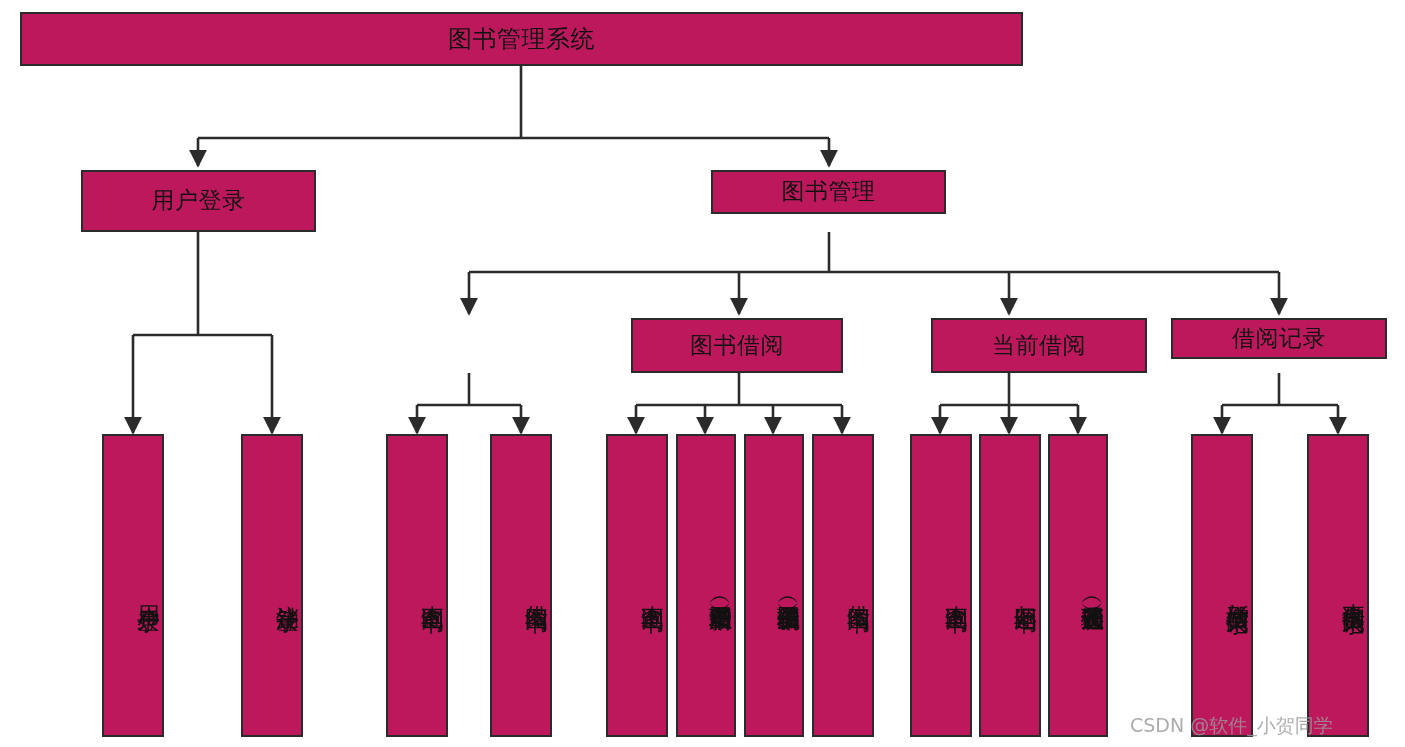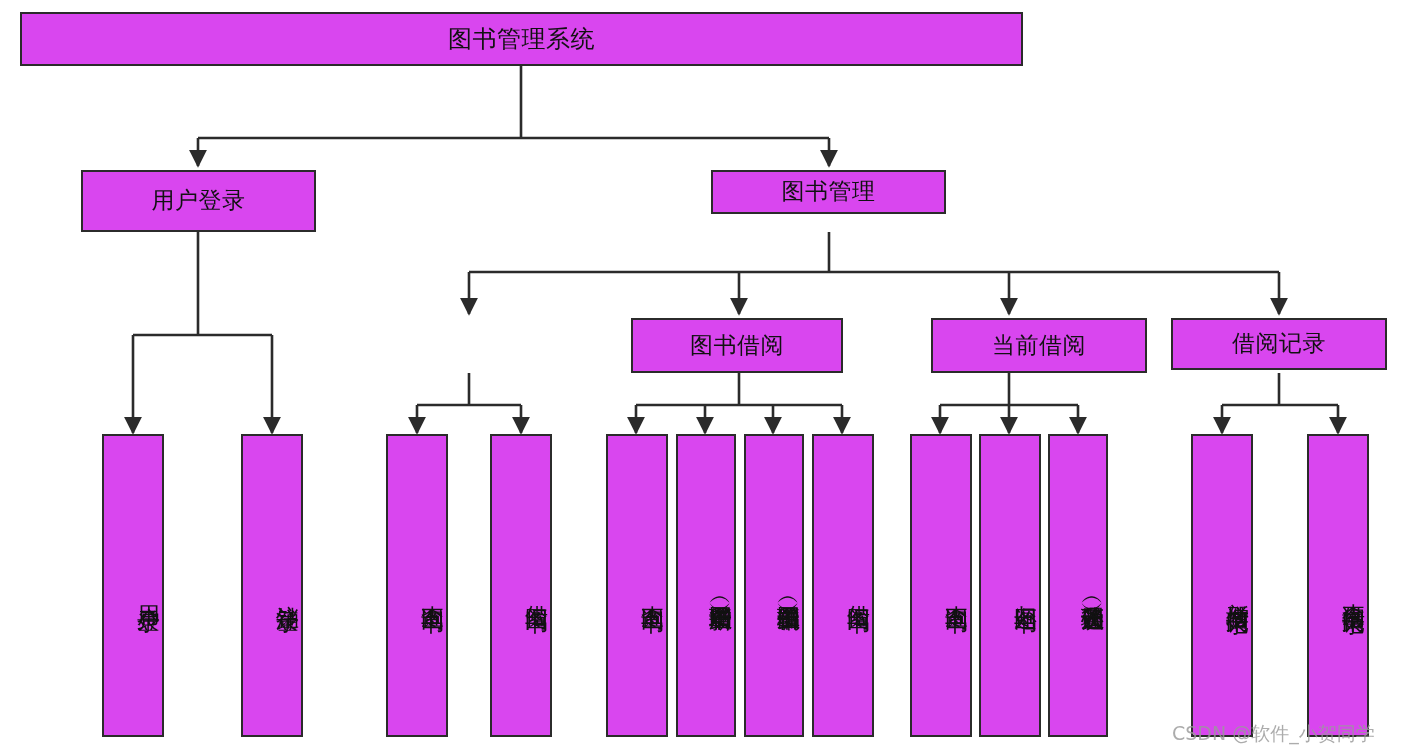--- a/index.html
+++ b/index.html
@@ -21,21 +21,21 @@
   #diagram-svg {
     position: absolute;
     left: 0;
     top: 0;
     width: 1405px;
     height: 747px;
   }
   .node {
     position: absolute;
     box-sizing: border-box;
-    background: #d946ef;
+    background: #be185d;
     border: 2.4px solid #2b2b2b;
     display: flex;
     align-items: center;
     justify-content: center;
     color: #111111;
     z-index: 2;
   }
   .node.horiz {
     font-size: 23px;
     line-height: 1.1;
@@ -128,21 +128,21 @@
 
   <div class="node horiz" style="left:81px; top:170px; width:235px; height:62px;">用户登录</div>
 
   <div class="node horiz" style="left:711px; top:170px; width:235px; height:44px;">图书管理</div>
 
 
   <div class="node horiz" style="left:631px; top:318px; width:212px; height:55px;">图书借阅</div>
 
   <div class="node horiz" style="left:931px; top:318px; width:216px; height:55px;">当前借阅</div>
 
-  <div class="node horiz" style="left:1171px; top:318px; width:216px; height:52px;">借阅记录</div>
+  <div class="node horiz" style="left:1171px; top:318px; width:216px; height:41px;">借阅记录</div>
 
   <div class="node vert" style="left:102px; top:434px; width:62px; height:303px;">用户登录</div>
 
   <div class="node vert" style="left:241px; top:434px; width:62px; height:303px;">注销登录</div>
 
   <div class="node vert" style="left:386px; top:434px; width:62px; height:303px;">查询图书</div>
 
   <div class="node vert" style="left:490px; top:434px; width:62px; height:303px;">借阅图书</div>
 
   <div class="node vert" style="left:606px; top:434px; width:62px; height:303px;">查询图书</div>
@@ -156,15 +156,15 @@
   <div class="node vert" style="left:910px; top:434px; width:62px; height:303px;">查询图书</div>
 
   <div class="node vert" style="left:979px; top:434px; width:62px; height:303px;">归还图书</div>
 
   <div class="node vert tall-text" style="left:1048px; top:434px; width:60px; height:303px;">确认归还（管理员）</div>
 
   <div class="node vert" style="left:1191px; top:434px; width:62px; height:303px;">新增借阅记录</div>
 
   <div class="node vert" style="left:1307px; top:434px; width:62px; height:303px;">查询借阅记录</div>
 
-  <div class="watermark" style="left:1172px; top:713px;margin-top:8px;">CSDN @软件_小贺同学</div>
+  <div class="watermark" style="left:1130px; top:713px;">CSDN @软件_小贺同学</div>
 
 </div>
 
 </body></html>

